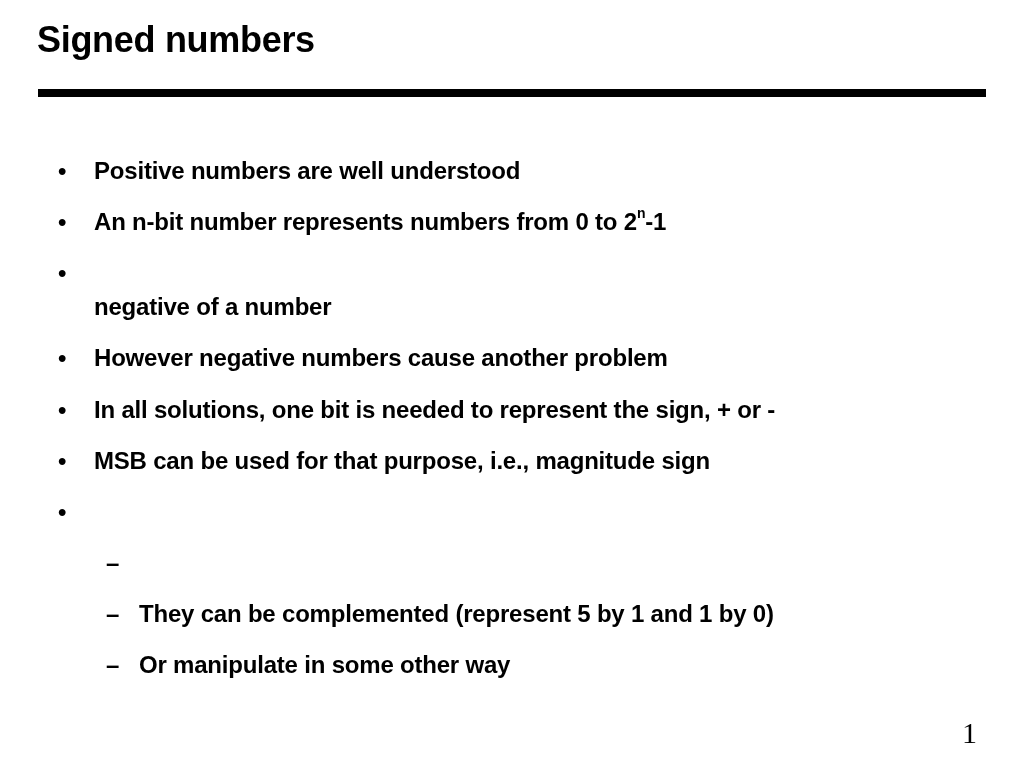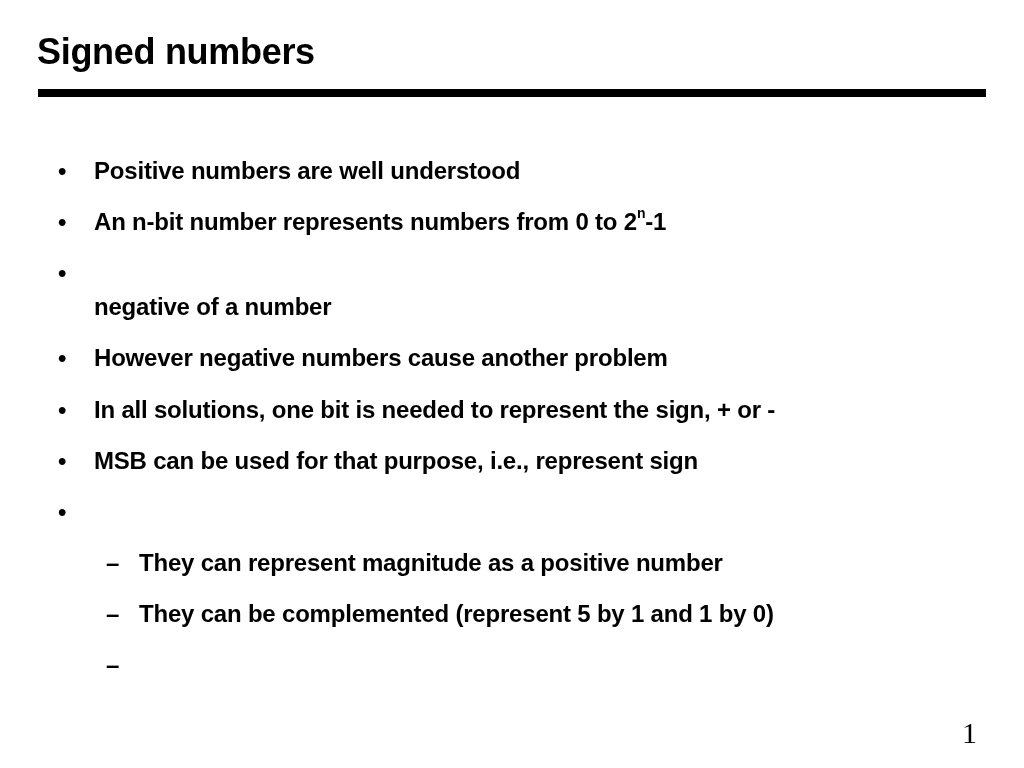--- a/index.html
+++ b/index.html
@@ -11,21 +11,21 @@
       width: 1024px;
       height: 768px;
       position: relative;
       overflow: hidden;
       font-family: "Liberation Sans", sans-serif;
       color: #000000;
     }
     .slide-title {
       position: absolute;
       left: 37px;
-      top: 28px;
+      top: 16px;
       font-size: 36px;
       font-weight: bold;
       line-height: 48px;
       margin: 0;
       letter-spacing: -0.3px;
     }
     .title-rule {
       position: absolute;
       left: 38px;
       top: 89px;
@@ -98,31 +98,31 @@
   <li class="item lvl1" style="top:341px;">
     <span class="marker">•</span>
     <span>However negative numbers cause another problem</span>
   </li>
   <li class="item lvl1" style="top:393px;">
     <span class="marker">•</span>
     <span>In all solutions, one bit is needed to represent the sign, + or -</span>
   </li>
   <li class="item lvl1" style="top:444px;">
     <span class="marker">•</span>
-    <span>MSB can be used for that purpose, i.e., represent sign</span>
+    <span>MSB can be used for that purpose, i.e., magnitude sign</span>
   </li>
   <li class="item lvl1" style="top:495px;">
     <span class="marker">•</span>
   </li>
   <li class="item lvl2" style="top:546px;">
     <span class="marker">–</span>
-    <span>They can represent magnitude as a positive number</span>
   </li>
   <li class="item lvl2" style="top:597px;">
     <span class="marker">–</span>
     <span>They can be complemented (represent 5 by 1 and 1 by 0)</span>
   </li>
   <li class="item lvl2" style="top:648px;">
     <span class="marker">–</span>
+    <span>Or manipulate in some other way</span>
   </li>
 </ul>
 
 <div class="page-number">1</div>
 
 </body></html>

